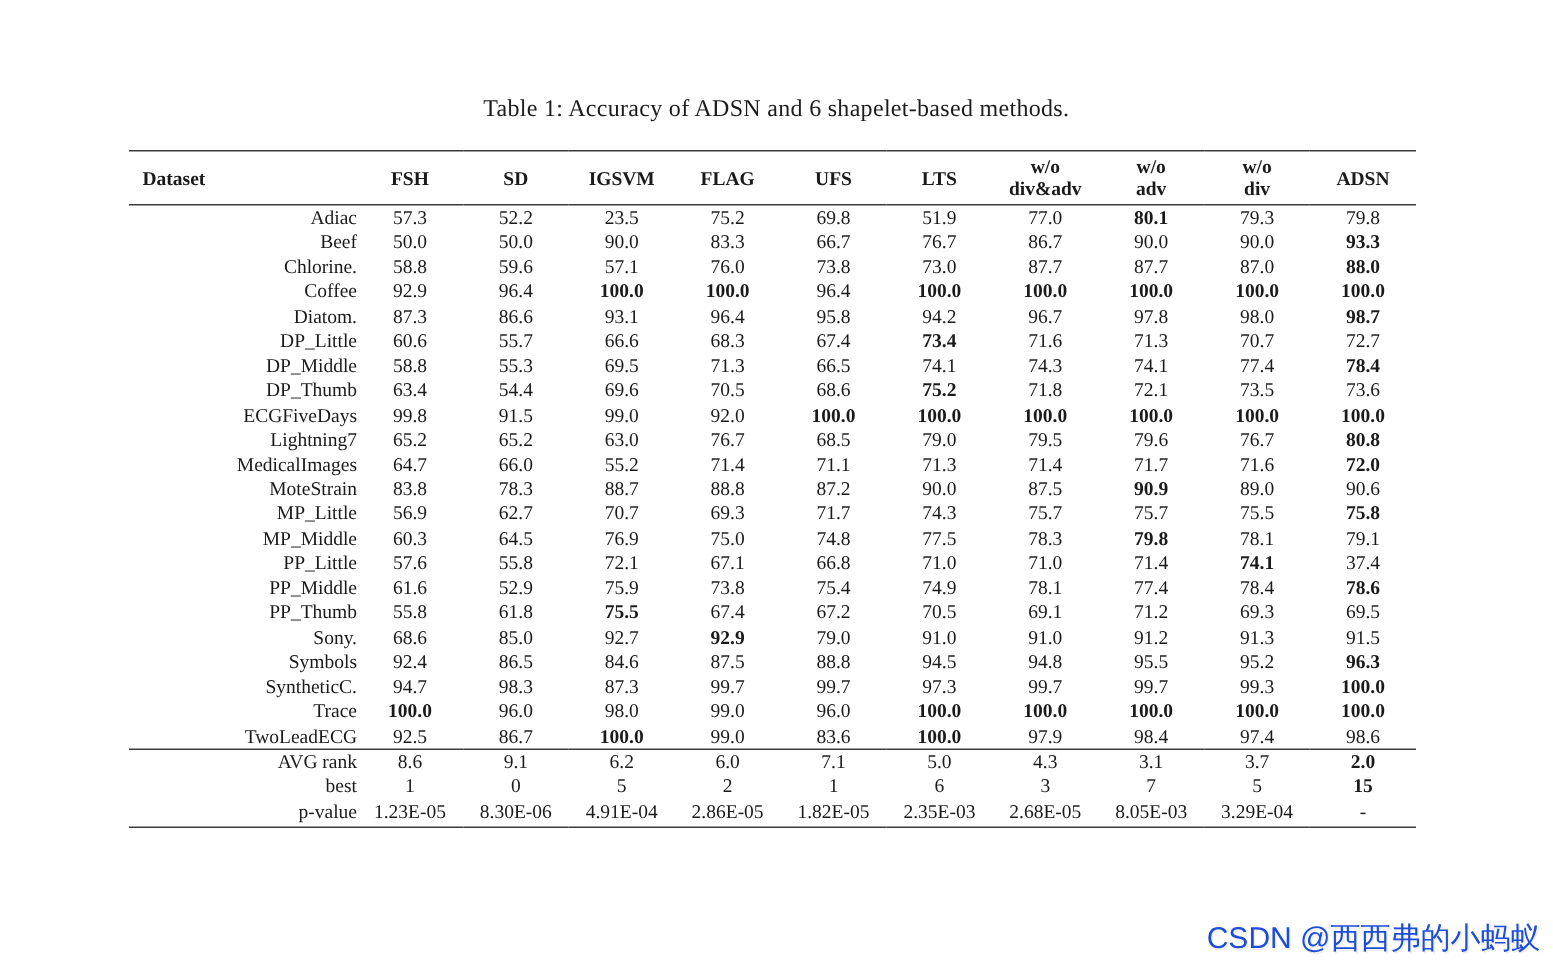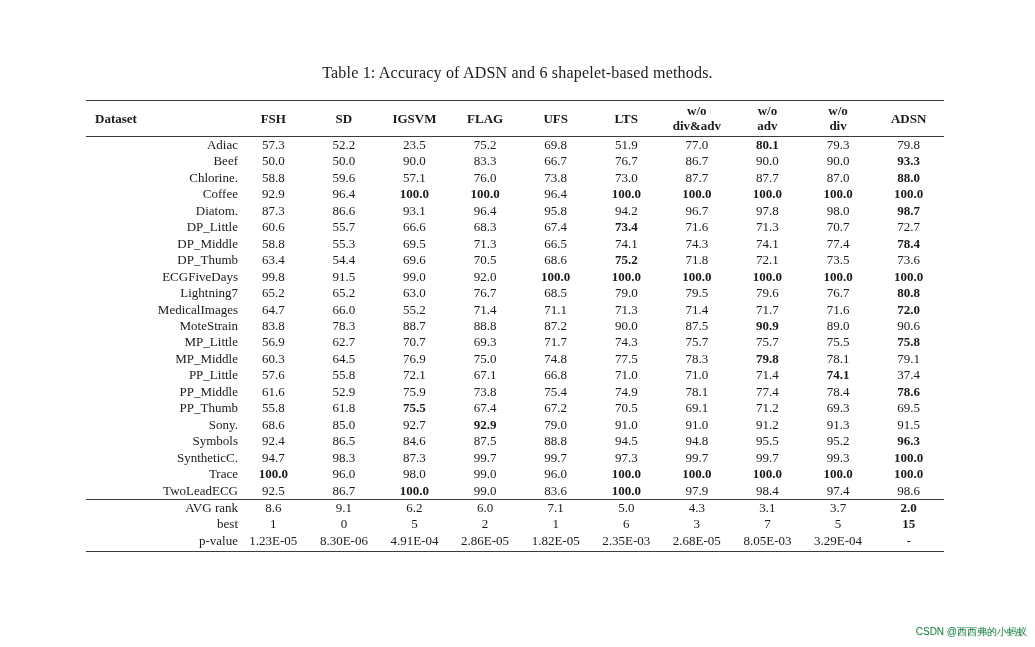--- a/index.html
+++ b/index.html
@@ -54,22 +54,22 @@
   td.bold { font-weight: bold; }
   tbody.body-rows tr:last-child td { border-bottom: 1.6px solid #3c3c3c; }
   tbody.footer-rows tr:last-child td {
     border-bottom: 1.6px solid #3c3c3c;
     padding-bottom: 2px;
   }
   .watermark {
     position: absolute;
     right: 8px; bottom: 8px;
     font-family: "Liberation Sans", "DejaVu Sans", sans-serif;
-    font-size: 10px;
-    color: #15803d;
+    font-size: 20px;
+    color: #1d4ed8;
     text-shadow: 1px 1px 0 #f2f0ee;
     user-select: none;
   }
 </style>
 </head>
 <body>
 
 <div class="caption">Table 1: Accuracy of ADSN and 6 shapelet-based methods.</div>
 
 <div class="table-wrap">

